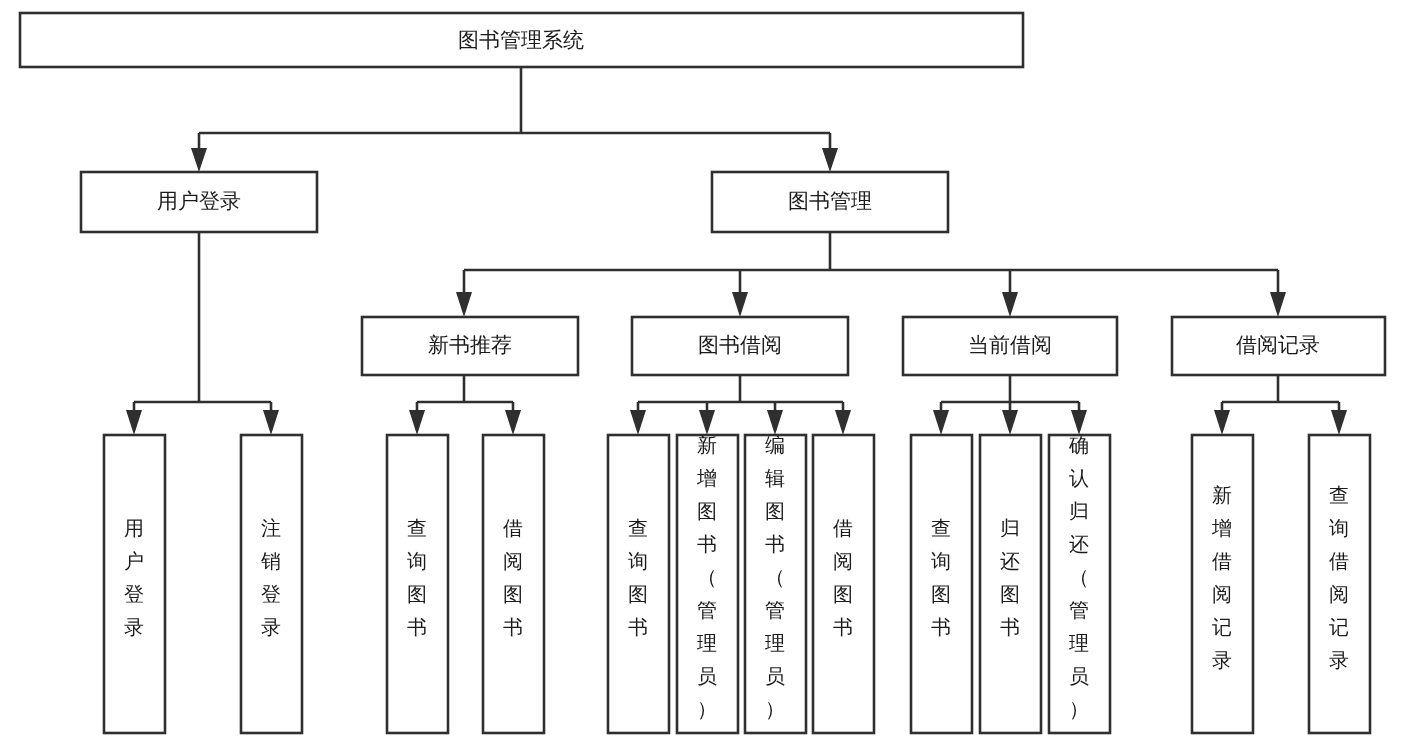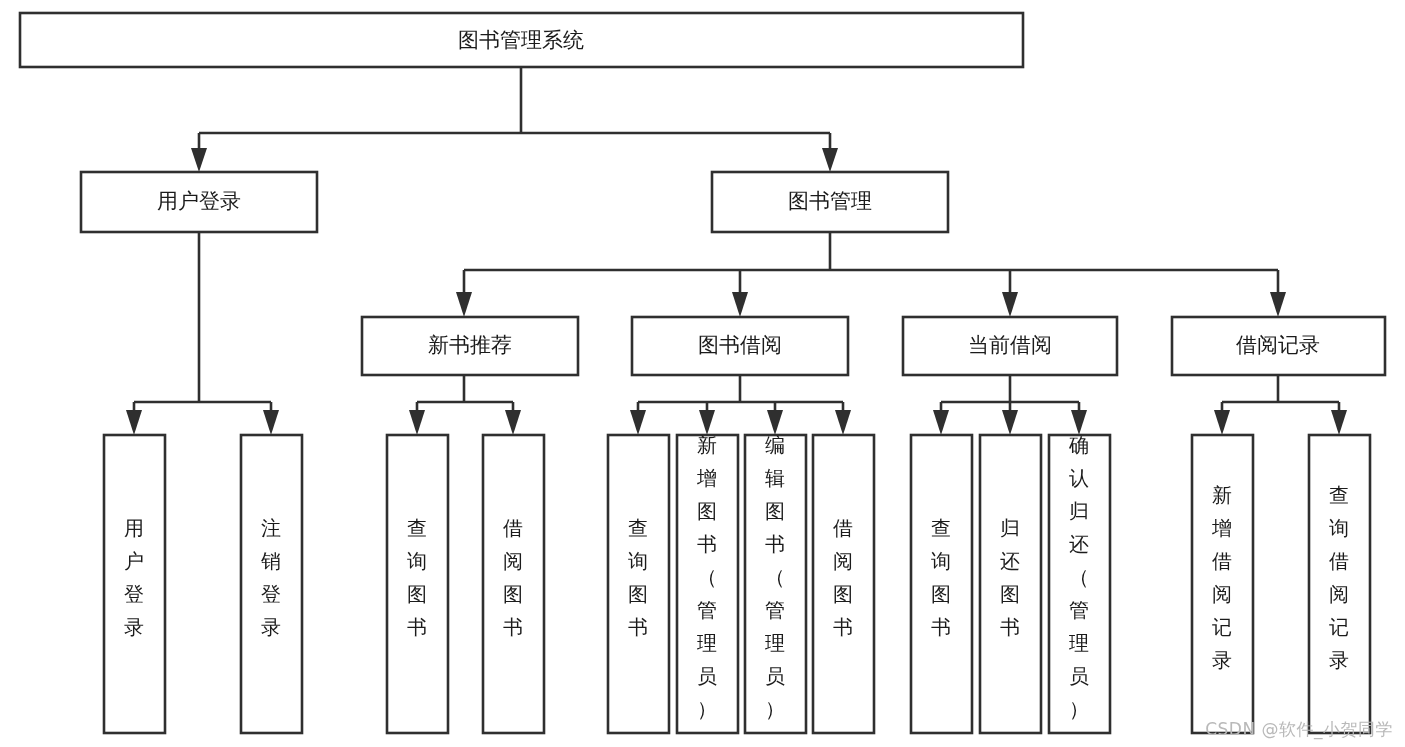--- a/index.html
+++ b/index.html
@@ -228,15 +228,14 @@
       <rect class="node-box" x="1192" y="435" width="61" height="298"></rect>
       <text class="node-label-v" x="1222" y="501.5"><tspan x="1222" y="501.5">新</tspan><tspan x="1222" y="534.5">增</tspan><tspan x="1222" y="567.5">借</tspan><tspan x="1222" y="600.5">阅</tspan><tspan x="1222" y="633.5">记</tspan><tspan x="1222" y="666.5">录</tspan></text>
     </g>
     <g>
       <rect class="node-box" x="1309" y="435" width="61" height="298"></rect>
       <text class="node-label-v" x="1339" y="501.5"><tspan x="1339" y="501.5">查</tspan><tspan x="1339" y="534.5">询</tspan><tspan x="1339" y="567.5">借</tspan><tspan x="1339" y="600.5">阅</tspan><tspan x="1339" y="633.5">记</tspan><tspan x="1339" y="666.5">录</tspan></text>
     </g>
 
   </svg>
 
-  <div class="watermark">CSDN @软件_小贺同学</div>
 
 </div>
 
 </body></html>

